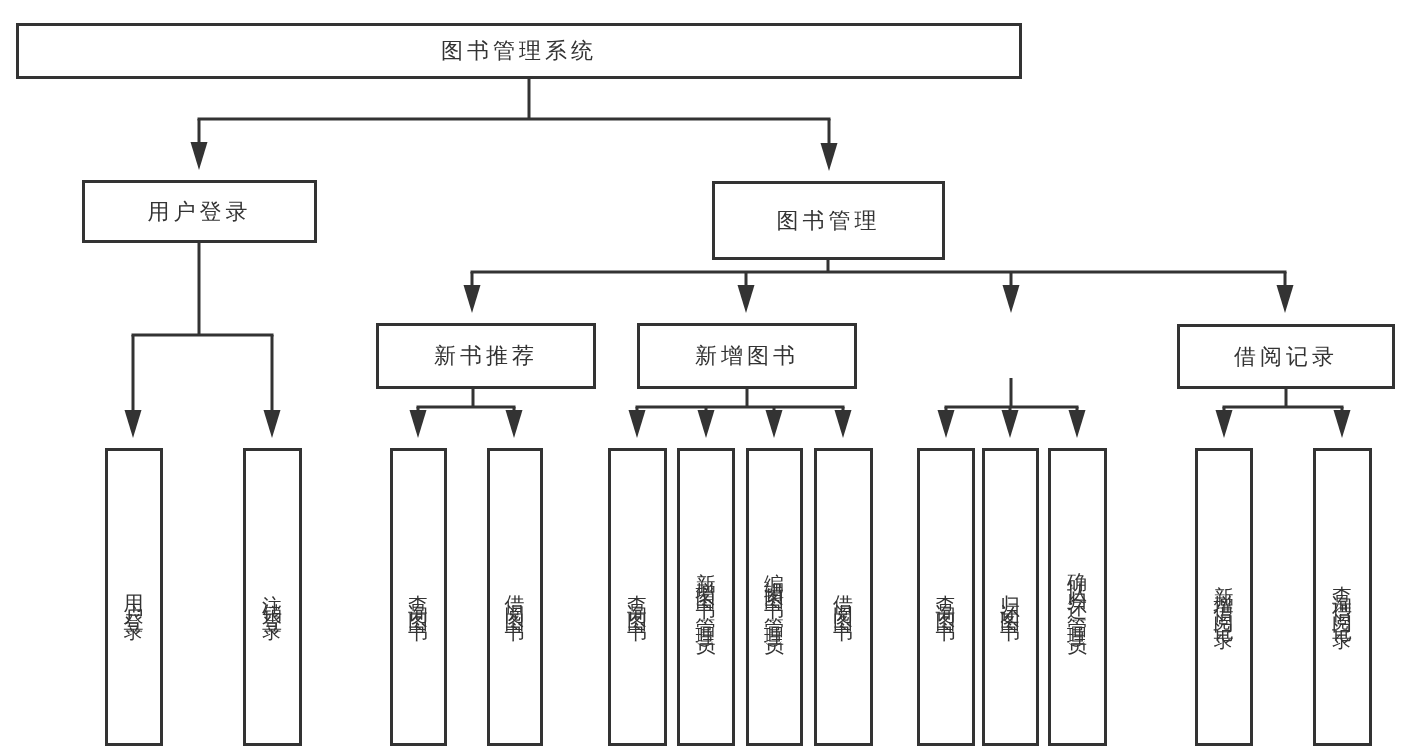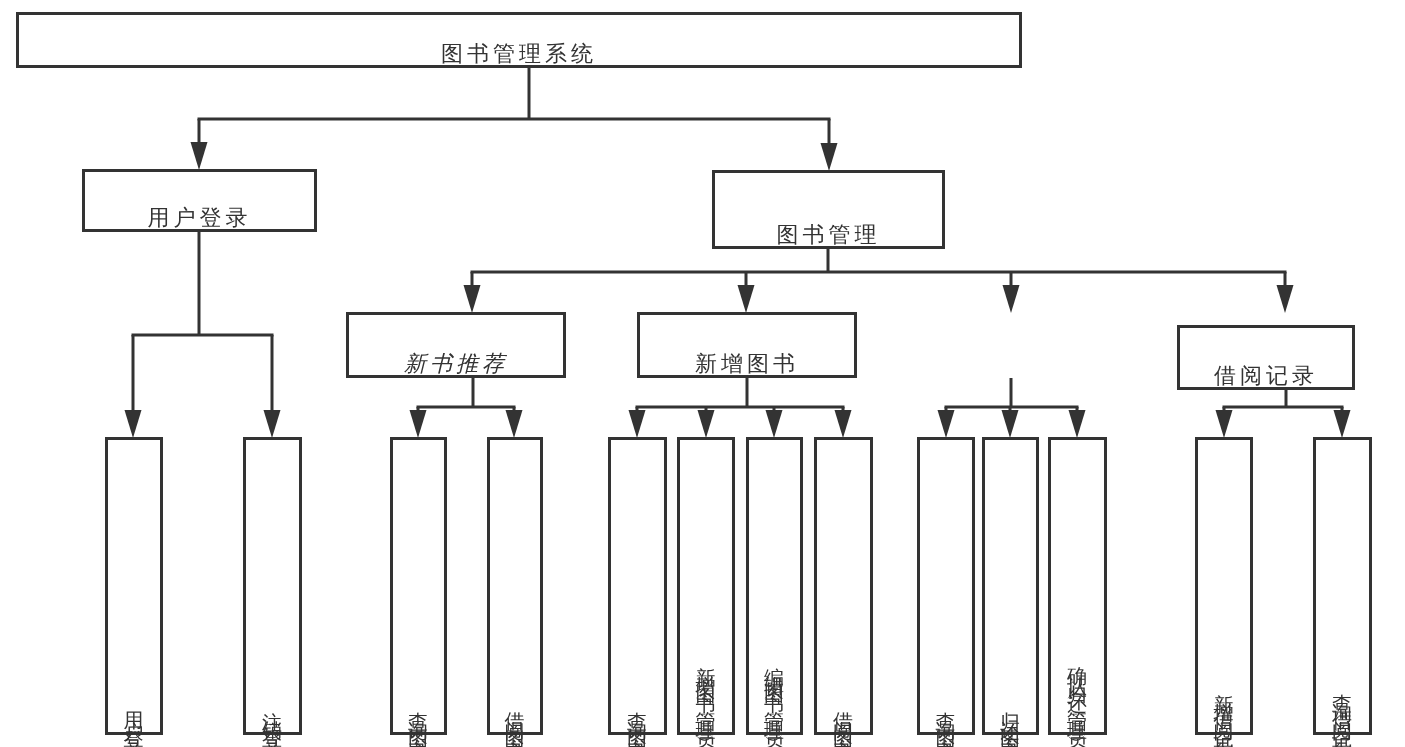--- a/index.html
+++ b/index.html
@@ -12,22 +12,23 @@
   }
   svg.wires{position:absolute;left:0;top:0;z-index:1;}
   svg.wires path{stroke:#333333;stroke-width:3;fill:none;}
   svg.wires path.bar{stroke-linecap:square;}
   svg.wires polygon{fill:#333333;stroke:none;}
   .node{
     position:absolute;
     box-sizing:border-box;
     border:3px solid #333333;
     background:#ffffff;
-    display:flex;align-items:flex-end;justify-content:center;
+    display:flex;align-items:center;justify-content:center;
     z-index:2;
+    margin-top:11px;
   }
   .node .lbl{
     color:#333333;
     font-size:22px;
     letter-spacing:4px;
     line-height:1;
     white-space:nowrap;
   }
   .node-v .lbl{
     writing-mode:vertical-rl;
@@ -133,27 +134,27 @@
     <span class="lbl">图书管理系统</span>
   </div>
 
   <div class="node" style="left:82px;top:169px;width:235px;height:63px;">
     <span class="lbl">用户登录</span>
   </div>
   <div class="node" style="left:712px;top:170px;width:233px;height:79px;">
     <span class="lbl">图书管理</span>
   </div>
 
-  <div class="node" style="left:346px;top:312px;width:220px;height:66px;font-style:italic;">
+  <div class="node" style="left:376px;top:312px;width:220px;height:66px;">
     <span class="lbl">新书推荐</span>
   </div>
   <div class="node" style="left:637px;top:312px;width:220px;height:66px;">
     <span class="lbl">新增图书</span>
   </div>
-  <div class="node" style="left:1177px;top:325px;width:178px;height:65px;">
+  <div class="node" style="left:1177px;top:313px;width:218px;height:65px;">
     <span class="lbl">借阅记录</span>
   </div>
 
   <div class="node node-v" style="left:105px;top:437px;width:58px;height:298px;">
     <span class="lbl">用户登录</span>
   </div>
   <div class="node node-v" style="left:243px;top:437px;width:59px;height:298px;">
     <span class="lbl">注销登录</span>
   </div>
   <div class="node node-v" style="left:390px;top:437px;width:57px;height:298px;">

